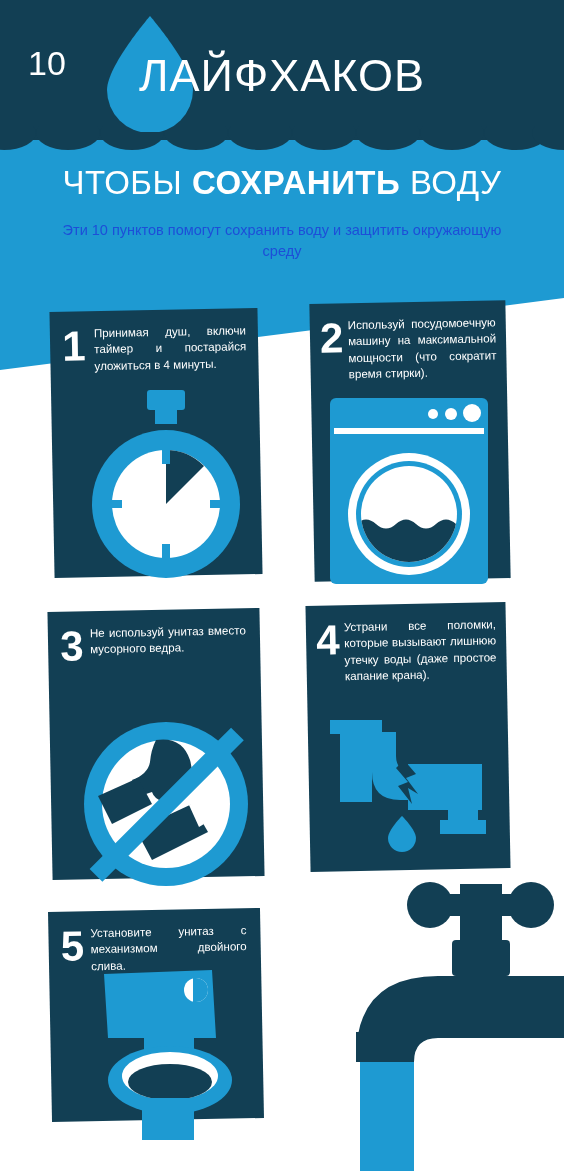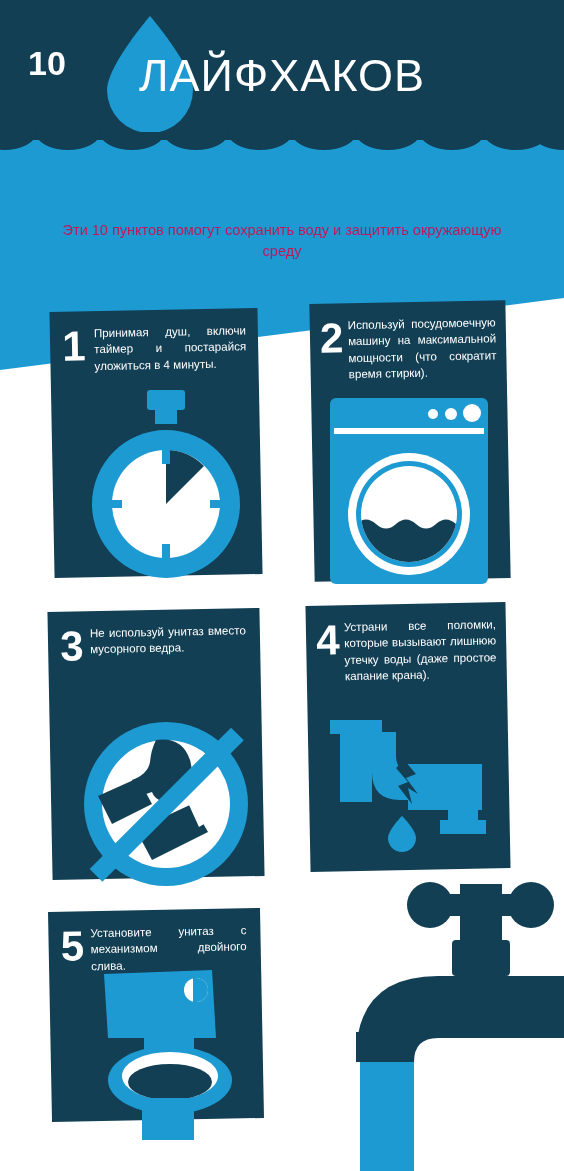--- a/index.html
+++ b/index.html
@@ -35,34 +35,34 @@
     position:absolute; left:0; top:20px; width:468px; height:110px; z-index:4;
     display:flex; align-items:center; justify-content:center;
   }
   .drop-spacer { width:84px; height:10px; }
   .main-title {
     color:#ffffff; font-size:45px; font-weight:400; letter-spacing:1px;
     line-height:1; white-space:nowrap; padding-left:12px;
   }
   .drop-num {
     position:absolute; left:0; top:44px; width:94px; text-align:center;
-    color:#ffffff; font-size:34px; font-weight:700; z-index:5;
+    color:#ffffff; font-size:34px; font-weight:400; z-index:5;
   }
 
   .sub-title {
     position:absolute; left:0; top:166px; width:564px; z-index:5;
     text-align:center; color:#ffffff; font-size:33px; line-height:1;
     letter-spacing:.5px; white-space:nowrap;
   }
   .sub-title b { font-weight:700; }
   .sub-title span.thin { font-weight:400; }
 
   .lead {
     position:absolute; left:50px; top:220px; width:464px; z-index:5;
-    text-align:center; color:#be185d; font-size:14.5px; line-height:1.45;
+    text-align:center; color:#1d4ed8; font-size:14.5px; line-height:1.45;
   }
 
   
   .card {
     position:absolute; background:#123f54; z-index:2;
   }
   .card .num {
     position:absolute; color:#ffffff; font-size:42px; font-weight:700;
     line-height:1; z-index:4;
   }
@@ -135,20 +135,25 @@
       <path d="M47 2 C47 2 90 52 90 76 A43 43 0 0 1 4 76 C4 52 47 2 47 2 Z" fill="#1e9ad2"></path>
     </svg>
   </div>
   <div class="drop-num">10</div>
 
   <div class="drop-title-row">
     <div class="drop-spacer"></div>
     <div class="main-title">ЛАЙФХАКОВ</div>
   </div>
 
+  <div class="sub-title">
+    <span class="thin">ЧТОБЫ</span>
+    <b>СОХРАНИТЬ</b>
+    <span class="thin">ВОДУ</span>
+  </div>
 
   <div class="lead">Эти 10 пунктов помогут сохранить воду и защитить окружающую среду</div>
 
   <div class="card" id="card1">
     <div class="num">1</div>
     <div class="body">Принимая душ, включи таймер и постарайся уложиться в 4 минуты.</div>
   </div>
 
   <svg class="icon-layer" id="icon-stopwatch" viewBox="0 0 182 192">
     <rect x="72" y="2" width="38" height="20" rx="3" fill="#1e9ad2"></rect>

